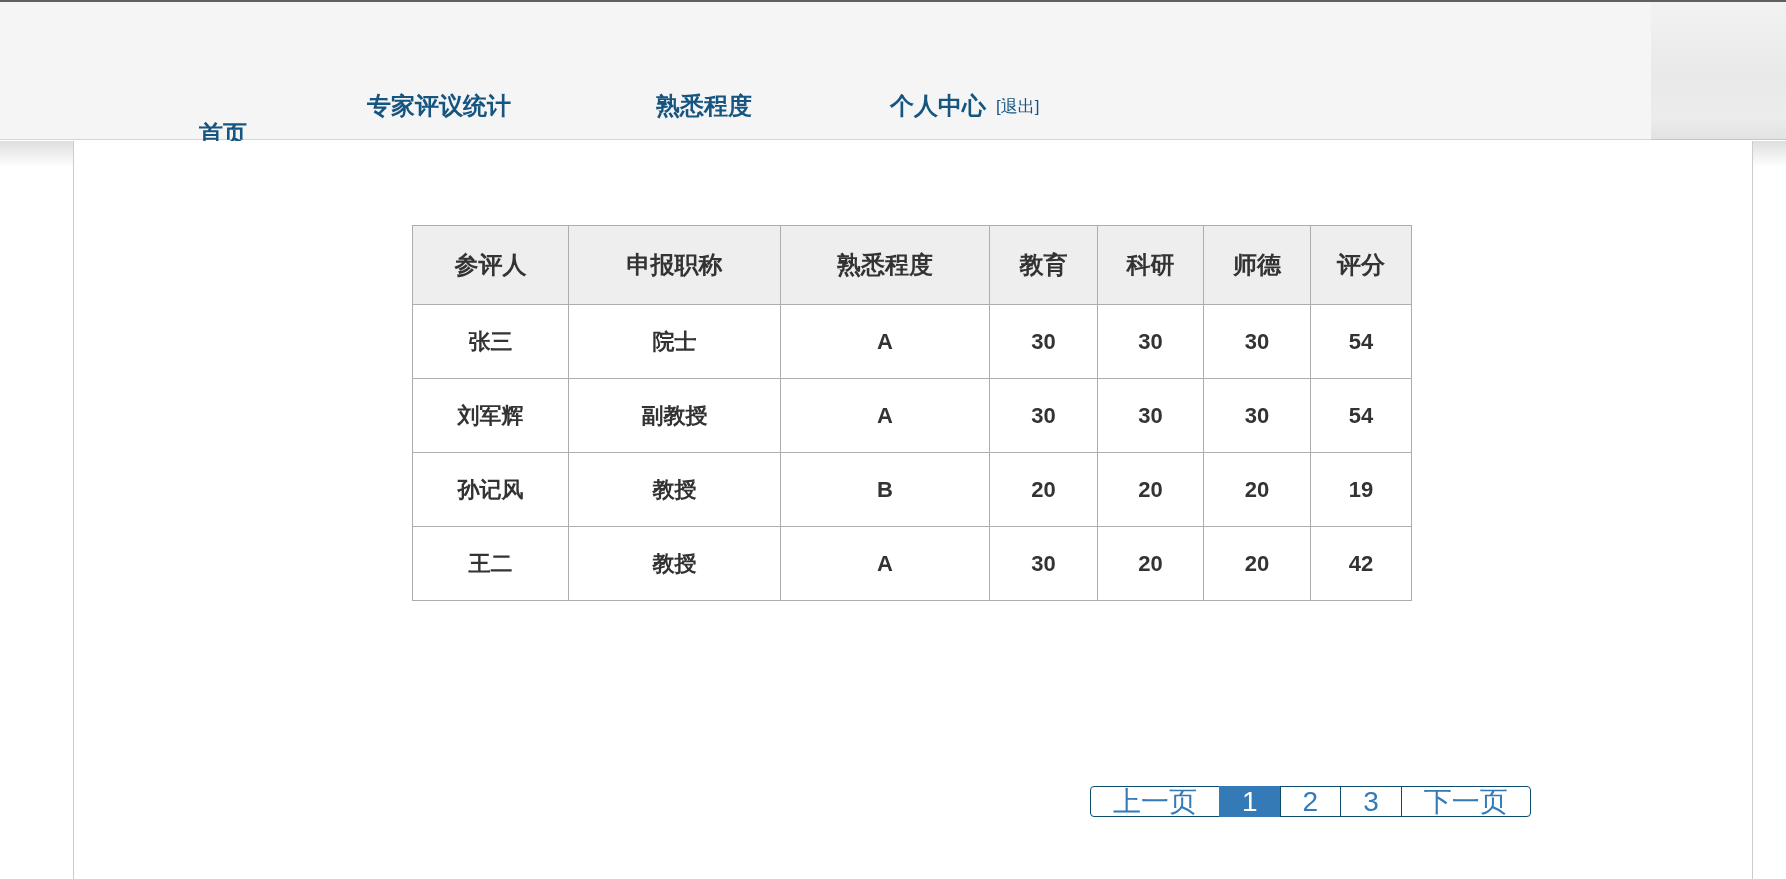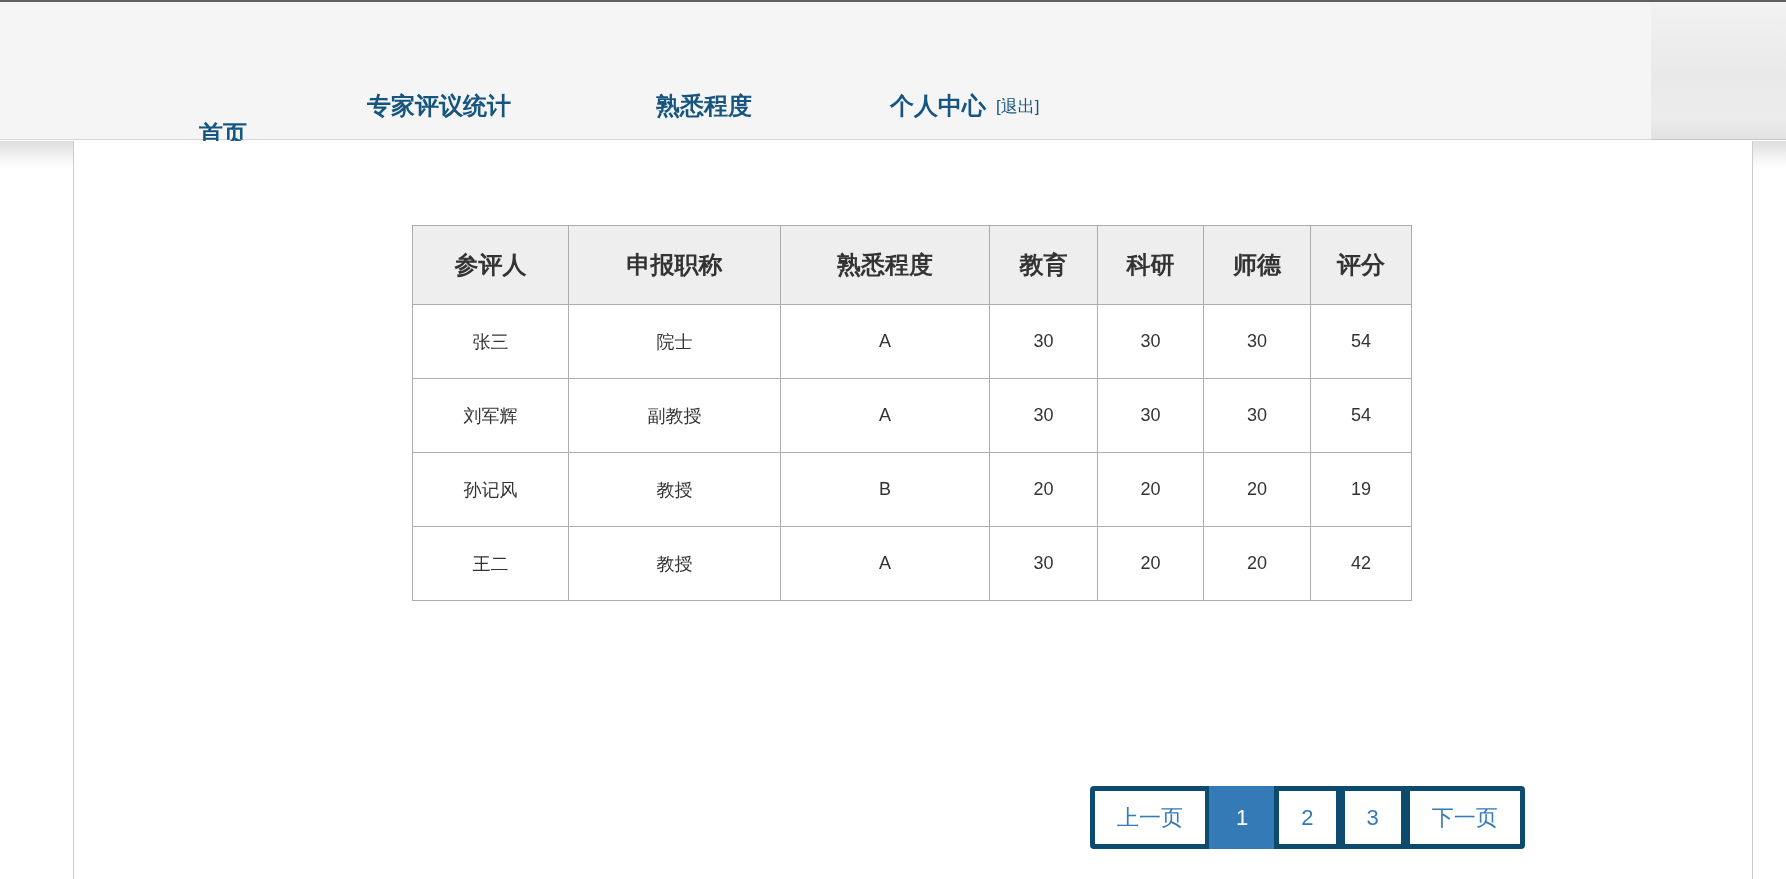--- a/index.html
+++ b/index.html
@@ -36,27 +36,27 @@
   .gutter-shadow.left { left:0; width:73px; }
   .gutter-shadow.right { left:1753px; width:33px; }
 
   
   table.review { position:absolute; left:412px; top:84px; border-collapse:collapse;
                  table-layout:fixed; }
   table.review th, table.review td { border:1px solid var(--table-border,#adadad);
                  text-align:center; vertical-align:middle; color:#333; }
   table.review th { background:var(--table-header-bg,#eee); font-size:24px; font-weight:bold;
                  height:79px; }
-  table.review td { font-size:18px; font-weight:normal; height:74px; background:#fff; }
+  table.review td { font-size:22px; font-weight:bold; height:74px; background:#fff; }
 
   
   .pagination-wrap { position:absolute; left:1090px; top:645px; }
   ul.pagination { display:inline-flex; list-style:none; }
-  ul.pagination li a { display:block; padding:14px 22px; font-size:22px; line-height:25px;
-        color:var(--pagination-link,#337ab7); background:#fff; border:5px solid #0c4a6e;
+  ul.pagination li a { display:block; padding:2px 22px; font-size:28px; line-height:25px;
+        color:var(--pagination-link,#337ab7); background:#fff; border:1px solid #0c4a6e;
         margin-left:-1px; text-decoration:none; cursor:pointer; }
   ul.pagination li:first-child a { margin-left:0; border-top-left-radius:4px; border-bottom-left-radius:4px; }
   ul.pagination li:last-child a { border-top-right-radius:4px; border-bottom-right-radius:4px; }
   ul.pagination li.active a { background:var(--pagination-active-bg,#337ab7);
         border-color:var(--pagination-active-bg,#337ab7); color:#fff; }
 </style>
 </head>
 <body>
 
 <div class="screen">

